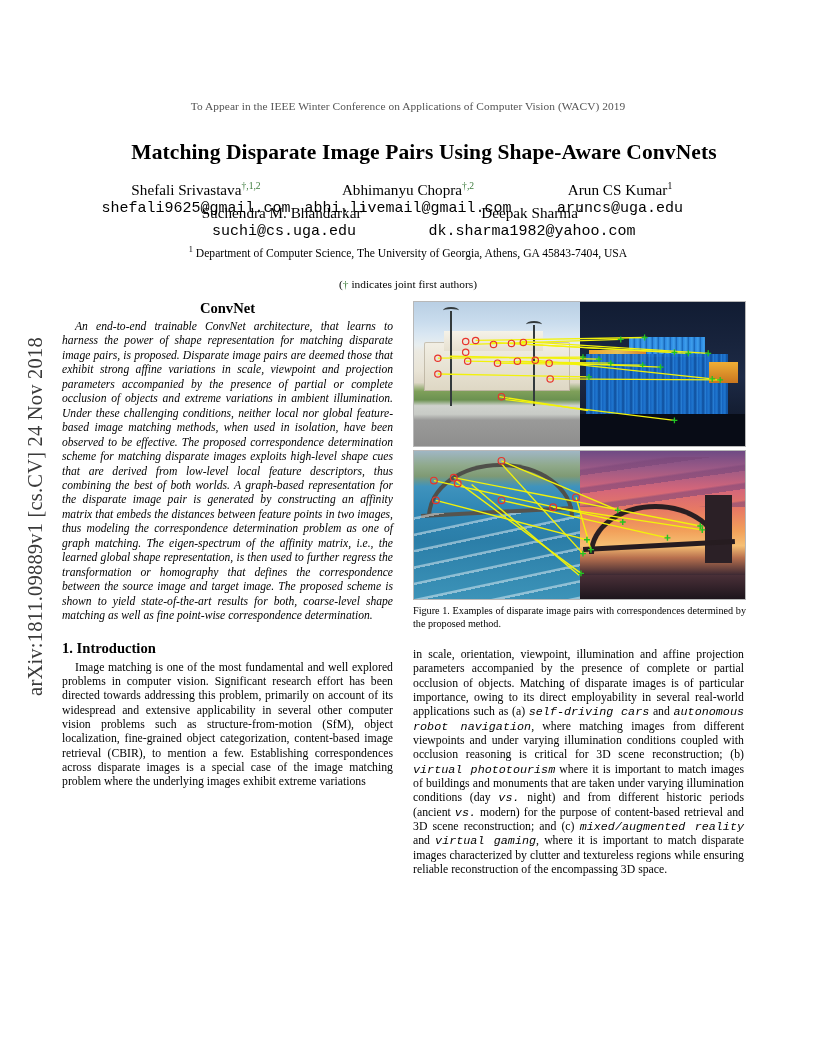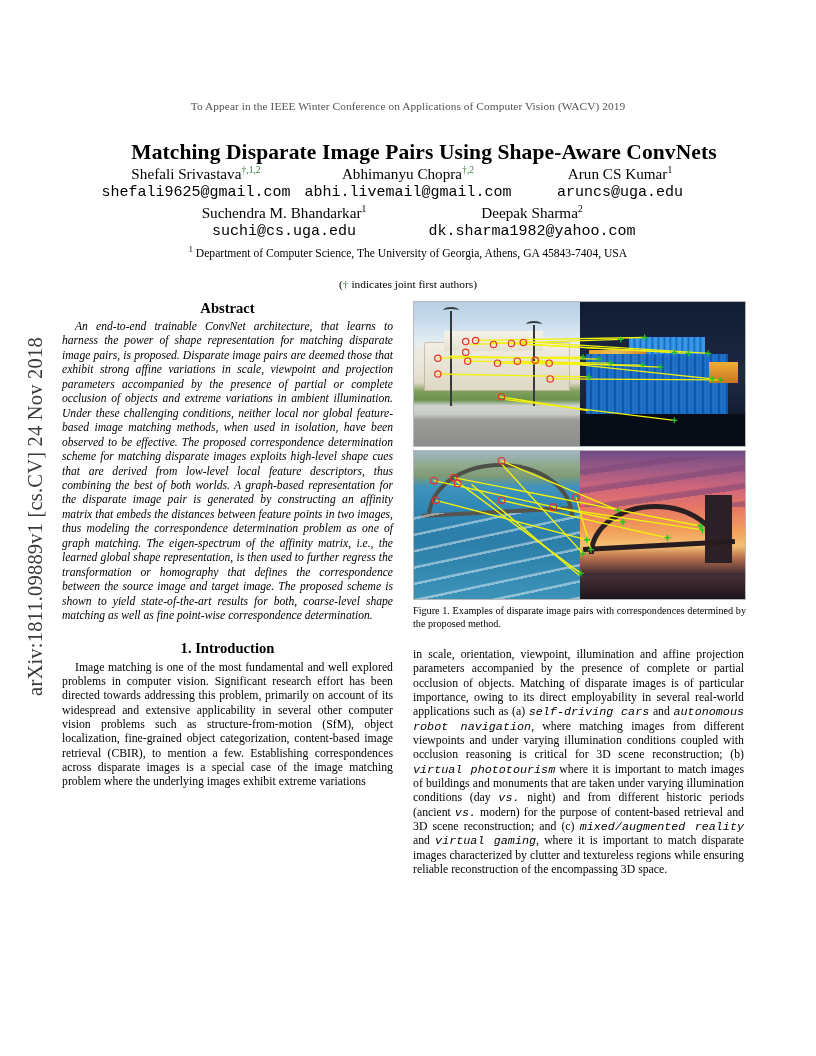--- a/index.html
+++ b/index.html
@@ -85,21 +85,21 @@
     position: absolute;
     left: 0px;
     top: 203px;
     width: 692px;
     display: flex;
     justify-content: center;
   }
   .author-block {
     text-align: center;
   }
-  #authors-row-1 .author-block { width: 212px; }
+  #authors-row-1 .author-block { width: 212px; margin-top: 16px; }
   #authors-row-2 .author-block { width: 248px; }
   .author-name {
     font-size: 15.2px;
     line-height: 19px;
     white-space: nowrap;
   }
   .author-name sup {
     font-size: 9.6px;
     vertical-align: super;
     line-height: 0;
@@ -147,21 +147,21 @@
   h2.section-head {
     margin: 0 0 3px 0;
     font-size: 14.6px;
     font-weight: bold;
     text-align: center;
   }
   h2.section-head-left {
     margin: 16px 0 4px 0;
     font-size: 14.6px;
     font-weight: bold;
-    text-align: center;
+    text-align: left;
   }
   p.body {
     margin: 0;
     font-size: 11.75px;
     line-height: 14.35px;
     text-align: justify;
     text-justify: inter-word;
     text-indent: 13px;
     hyphens: auto;
   }
@@ -362,21 +362,21 @@
     <div class="author-block">
       <div class="author-name"><span>Deepak Sharma</span><sup>2</sup></div>
       <div class="author-email">dk.sharma1982@yahoo.com</div>
     </div>
   </div>
 
   <div class="affil" id="affil-1"><sup>1</sup> <span>Department of Computer Science, The University of Georgia, Athens, GA 45843-7404, USA</span></div>
   <div id="joint-note"><span>(</span><span class="dagger">†</span><span> indicates joint first authors)</span></div>
 
   <div class="col" id="col-left">
-    <h2 class="section-head">Abstract</h2>
+    <h2 class="section-head">ConvNet</h2>
     <p class="abstract">An end-to-end trainable ConvNet architecture, that learns to harness the power of shape representation for matching disparate image pairs, is proposed. Disparate image pairs are deemed those that exhibit strong affine variations in scale, viewpoint and projection parameters accompanied by the presence of partial or complete occlusion of objects and extreme variations in ambient illumination. Under these challenging conditions, neither local nor global feature-based image matching methods, when used in isolation, have been observed to be effective. The proposed correspondence determination scheme for matching disparate images exploits high-level shape cues that are derived from low-level local feature descriptors, thus combining the best of both worlds. A graph-based representation for the disparate image pair is generated by constructing an affinity matrix that embeds the distances between feature points in two images, thus modeling the correspondence determination problem as one of graph matching. The eigen-spectrum of the affinity matrix, i.e., the learned global shape representation, is then used to further regress the transformation or homography that defines the correspondence between the source image and target image. The proposed scheme is shown to yield state-of-the-art results for both, coarse-level shape matching as well as fine point-wise correspondence determination.</p>
     <h2 class="section-head-left">1. Introduction</h2>
     <p class="body">Image matching is one of the most fundamental and well explored problems in computer vision. Significant research effort has been directed towards addressing this problem, primarily on account of its widespread and extensive applicability in several other computer vision problems such as structure-from-motion (SfM), object localization, fine-grained object categorization, content-based image retrieval (CBIR), to mention a few. Establishing correspondences across disparate images is a special case of the image matching problem where the underlying images exhibit extreme variations</p>
   </div>
 
   <div id="figure-1">
 
     <div class="fig-panel" id="fig-panel-top">
       <div class="fig-half" id="img-parliament-day">
         <div class="lamp-post" style="left:22%; top:6%; height:66%;"></div>

